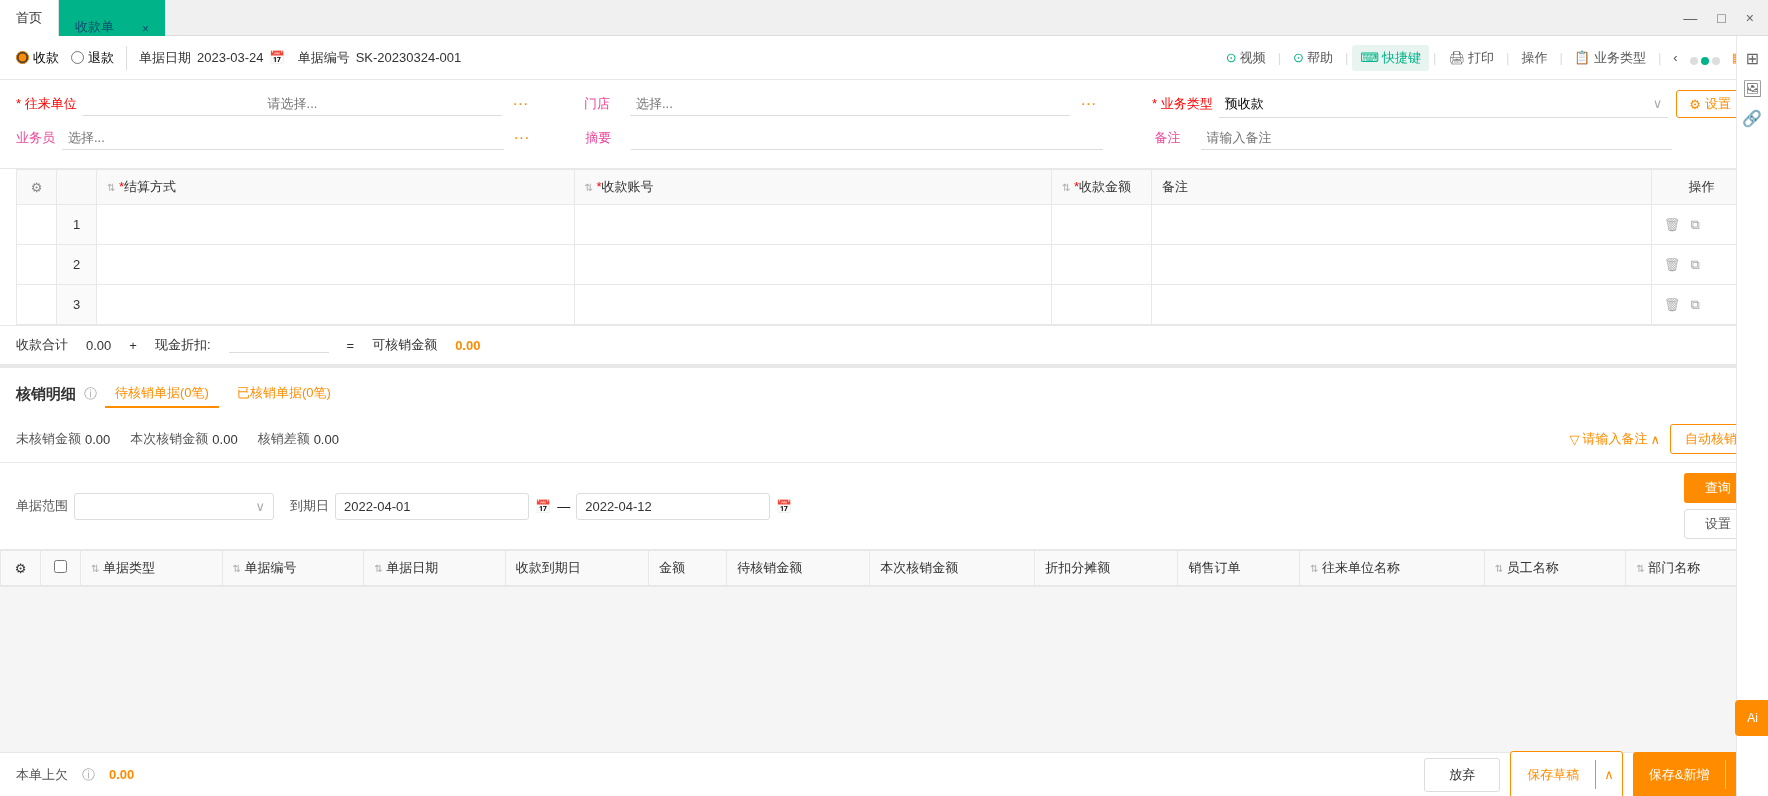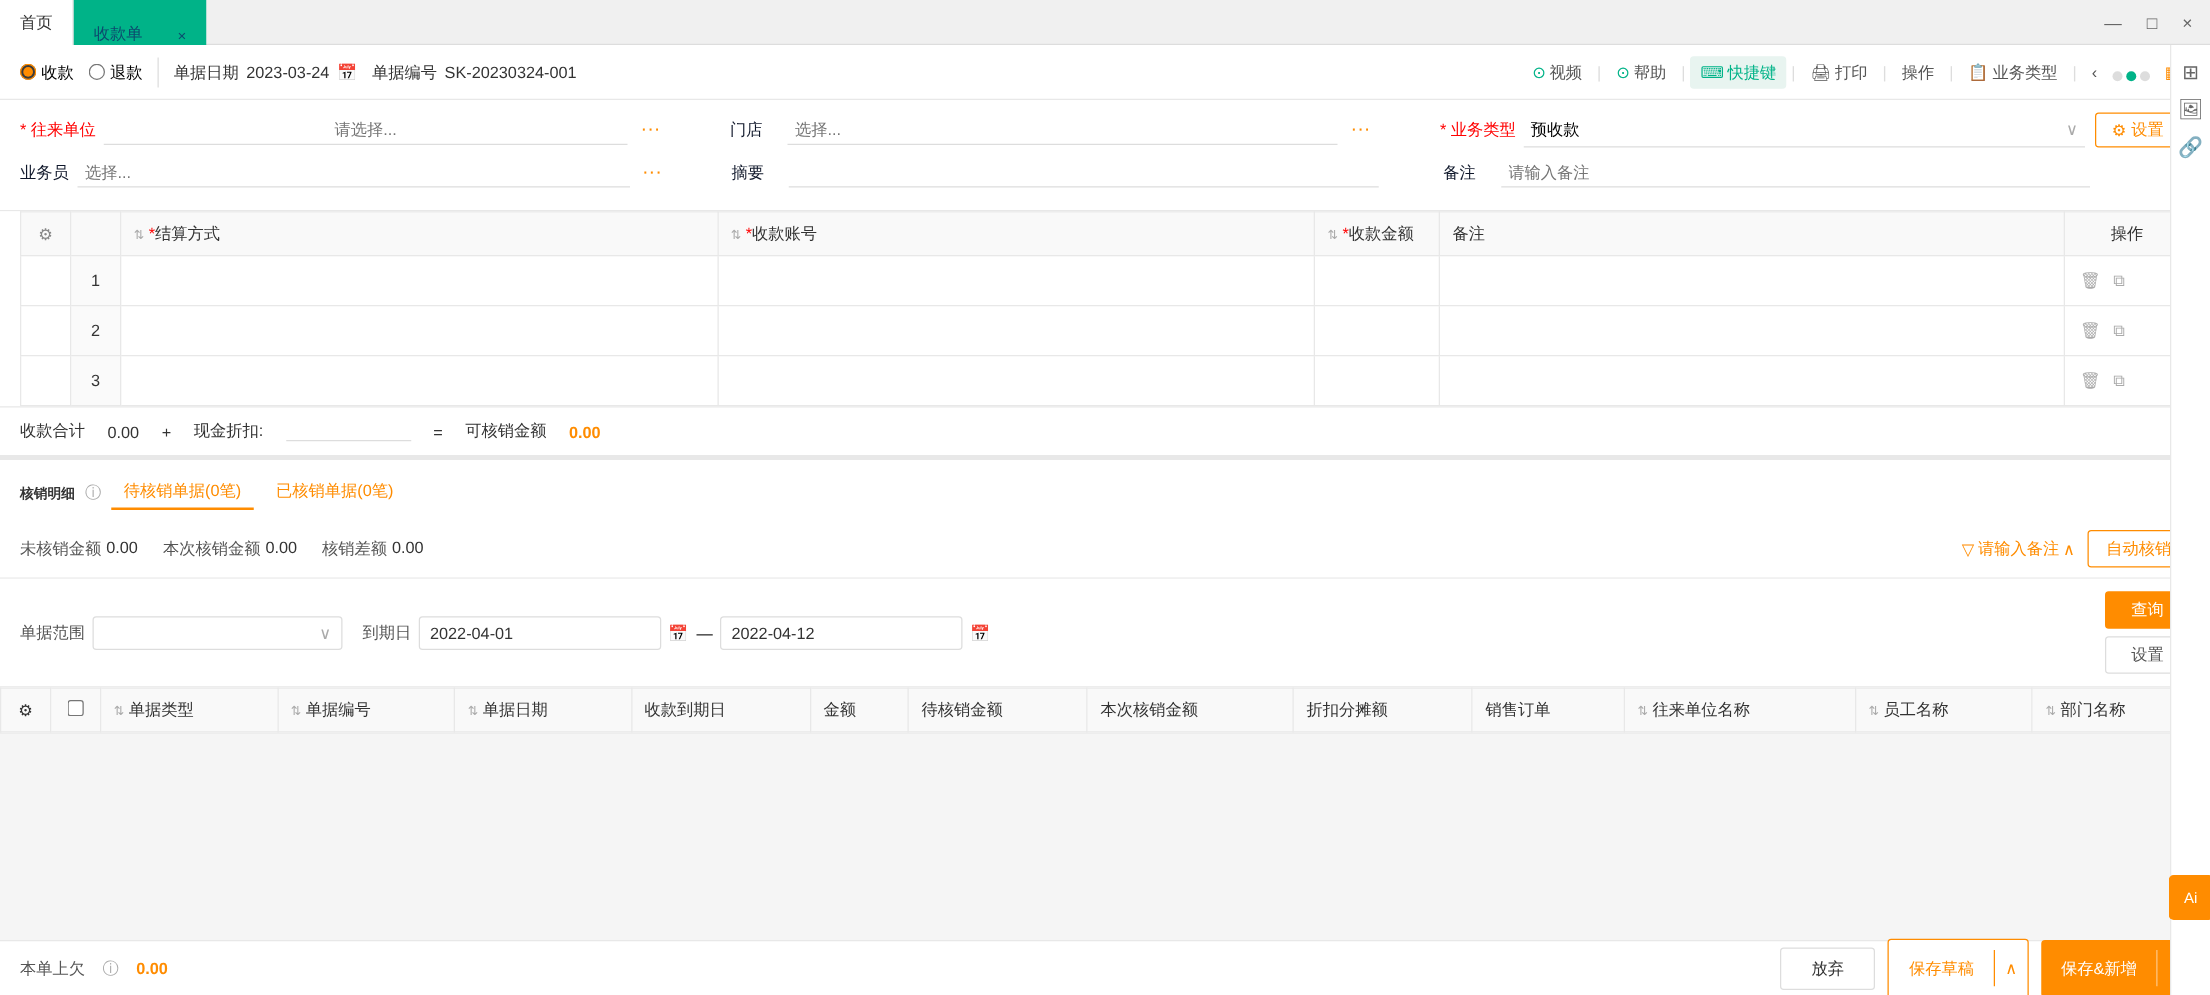--- a/index.html
+++ b/index.html
@@ -40,21 +40,21 @@
       color: #555; border-radius: 3px; white-space: nowrap;
     }
     .toolbar-btn.active { background: #e8f4f0; color: #00b388; }
 
     
     .form-area { background: #fff; padding: 10px 16px; border-bottom: 1px solid #e8e8e8; }
     .form-row { display: flex; align-items: center; gap: 0; margin-bottom: 8px; }
     .form-field { display: flex; align-items: center; gap: 6px; flex: 1; }
     .form-field-label { color: #f00; white-space: nowrap; }
     .form-field-label::before { content: '* '; color: #f00; }
-    .form-field-label-no-required { color: #0f172a; white-space: nowrap; min-width: 40px; }
+    .form-field-label-no-required { color: #ec4899; white-space: nowrap; min-width: 40px; }
     .form-input {
       flex: 1; border: none; border-bottom: 1px solid #ddd; padding: 4px 6px;
       color: #aaa; min-width: 0; background: transparent; outline: none;
     }
     .dots-btn { color: #ff8c00; cursor: pointer; padding: 0 4px; font-size: 16px; }
     .form-select {
       display: flex; align-items: center; gap: 4px; border-bottom: 1px solid #ddd; padding: 4px 6px; min-width: 120px;
     }
     .form-select-arrow { color: #aaa; margin-left: auto; }
     .settings-btn {
@@ -84,32 +84,32 @@
     .summary-text { color: #333; }
     .summary-value { color: #333; }
     .summary-orange { color: #ff8c00; font-weight: bold; }
     .summary-input { border: none; border-bottom: 1px solid #ddd; width: 100px; outline: none; text-align: right; }
 
     
     .section-header {
       background: #fff; padding: 12px 16px 8px; border-top: 4px solid #e8e8e8;
       display: flex; align-items: center; gap: 8px;
     }
-    .section-title { font-size: 11px; font-weight: bold; color: #333; }
+    .section-title { font-size: 15px; font-weight: bold; color: #333; }
     .section-tab {
       padding: 4px 10px; cursor: pointer; color: #ff8c00; border-bottom: 2px solid transparent;
     }
     .section-tab.active { border-bottom: 2px solid #ff8c00; }
 
     
     .stats-row {
       background: #fff; padding: 8px 16px; display: flex; align-items: center; gap: 20px;
       border-bottom: 1px solid #e8e8e8;
     }
-    .stats-item { display: flex; gap: 4px; }
+    .stats-item { display: flex; align-items: center; gap: 4px; }
     .stats-label { color: #555; }
     .stats-value { color: #333; }
     .stats-right { margin-left: auto; display: flex; align-items: center; gap: 10px; }
     .filter-btn { color: #ff8c00; cursor: pointer; display: flex; align-items: center; gap: 3px; }
     .auto-btn {
       background: #fff; border: 1px solid #ff8c00; color: #ff8c00; padding: 5px 14px;
       border-radius: 3px; cursor: pointer;
     }
 
     

